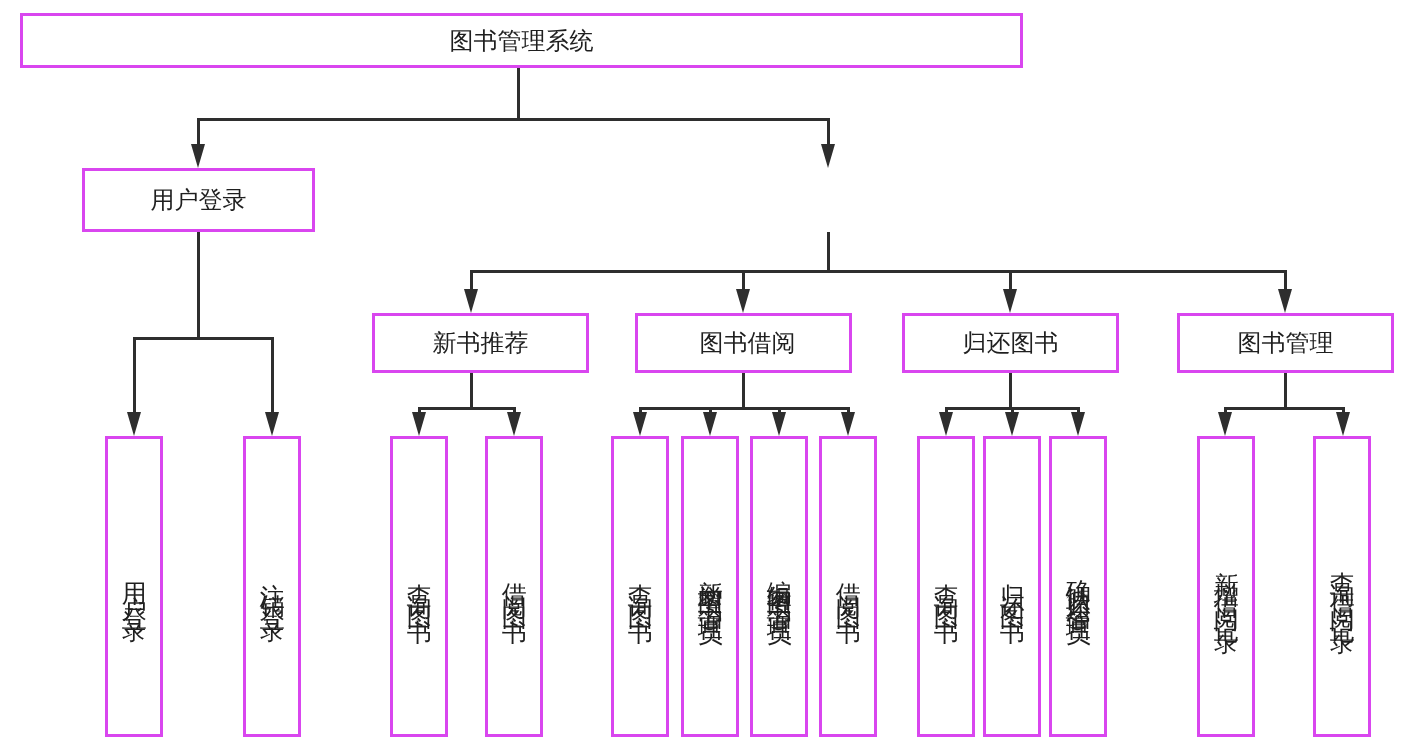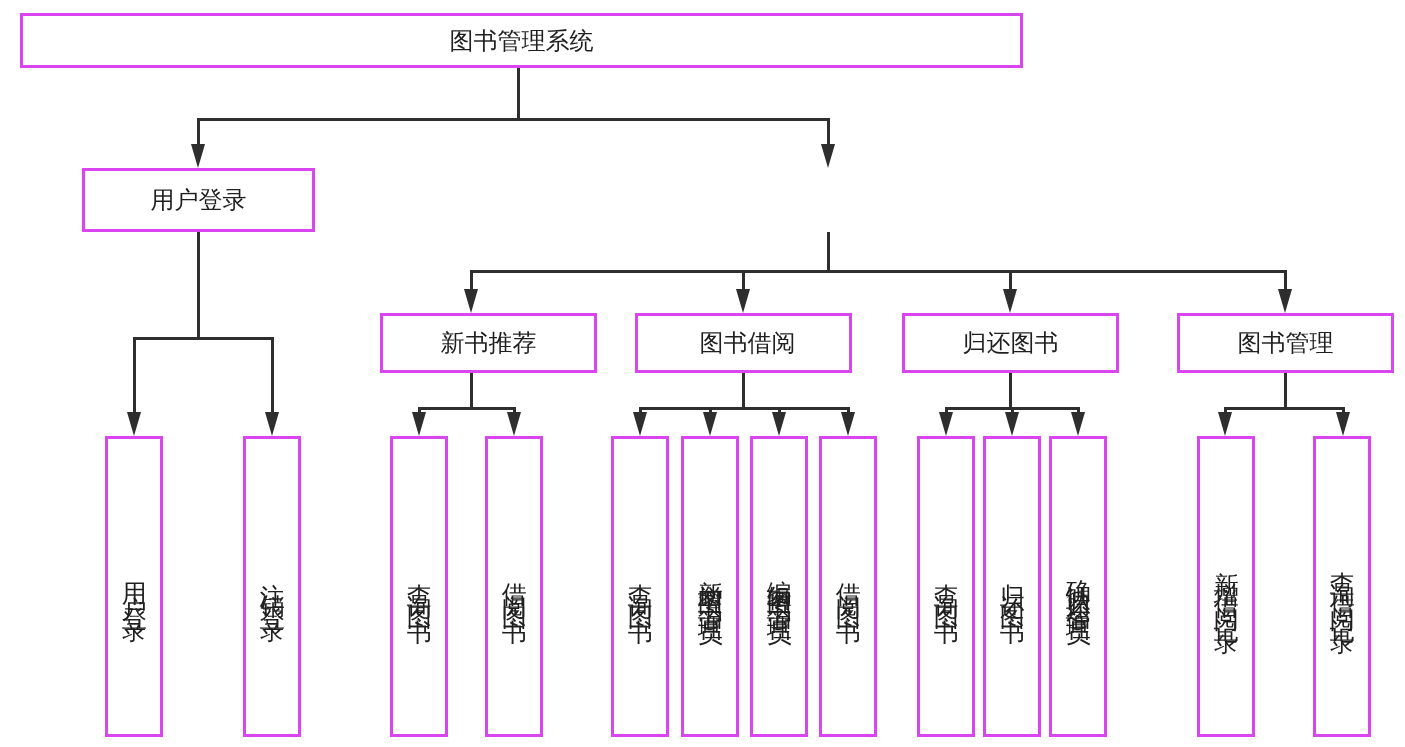--- a/index.html
+++ b/index.html
@@ -92,21 +92,21 @@
   <div class="ah" style="left:1336px;top:412px;"></div>
 
   <div class="box hbox" style="left:20px;top:13px;width:1003px;height:55px;">
     <span>图书管理系统</span>
   </div>
 
   <div class="box hbox" style="left:82px;top:168px;width:233px;height:64px;">
     <span>用户登录</span>
   </div>
 
-  <div class="box hbox" style="left:380px;top:313px;width:217px;height:60px;">
+  <div class="box hbox" style="left:372px;top:313px;width:217px;height:60px;">
     <span>新书推荐</span>
   </div>
   <div class="box hbox" style="left:635px;top:313px;width:217px;height:60px;padding-left:8px;">
     <span>图书借阅</span>
   </div>
   <div class="box hbox" style="left:902px;top:313px;width:217px;height:60px;">
     <span>归还图书</span>
   </div>
   <div class="box hbox" style="left:1177px;top:313px;width:217px;height:60px;">
     <span>图书管理</span>

